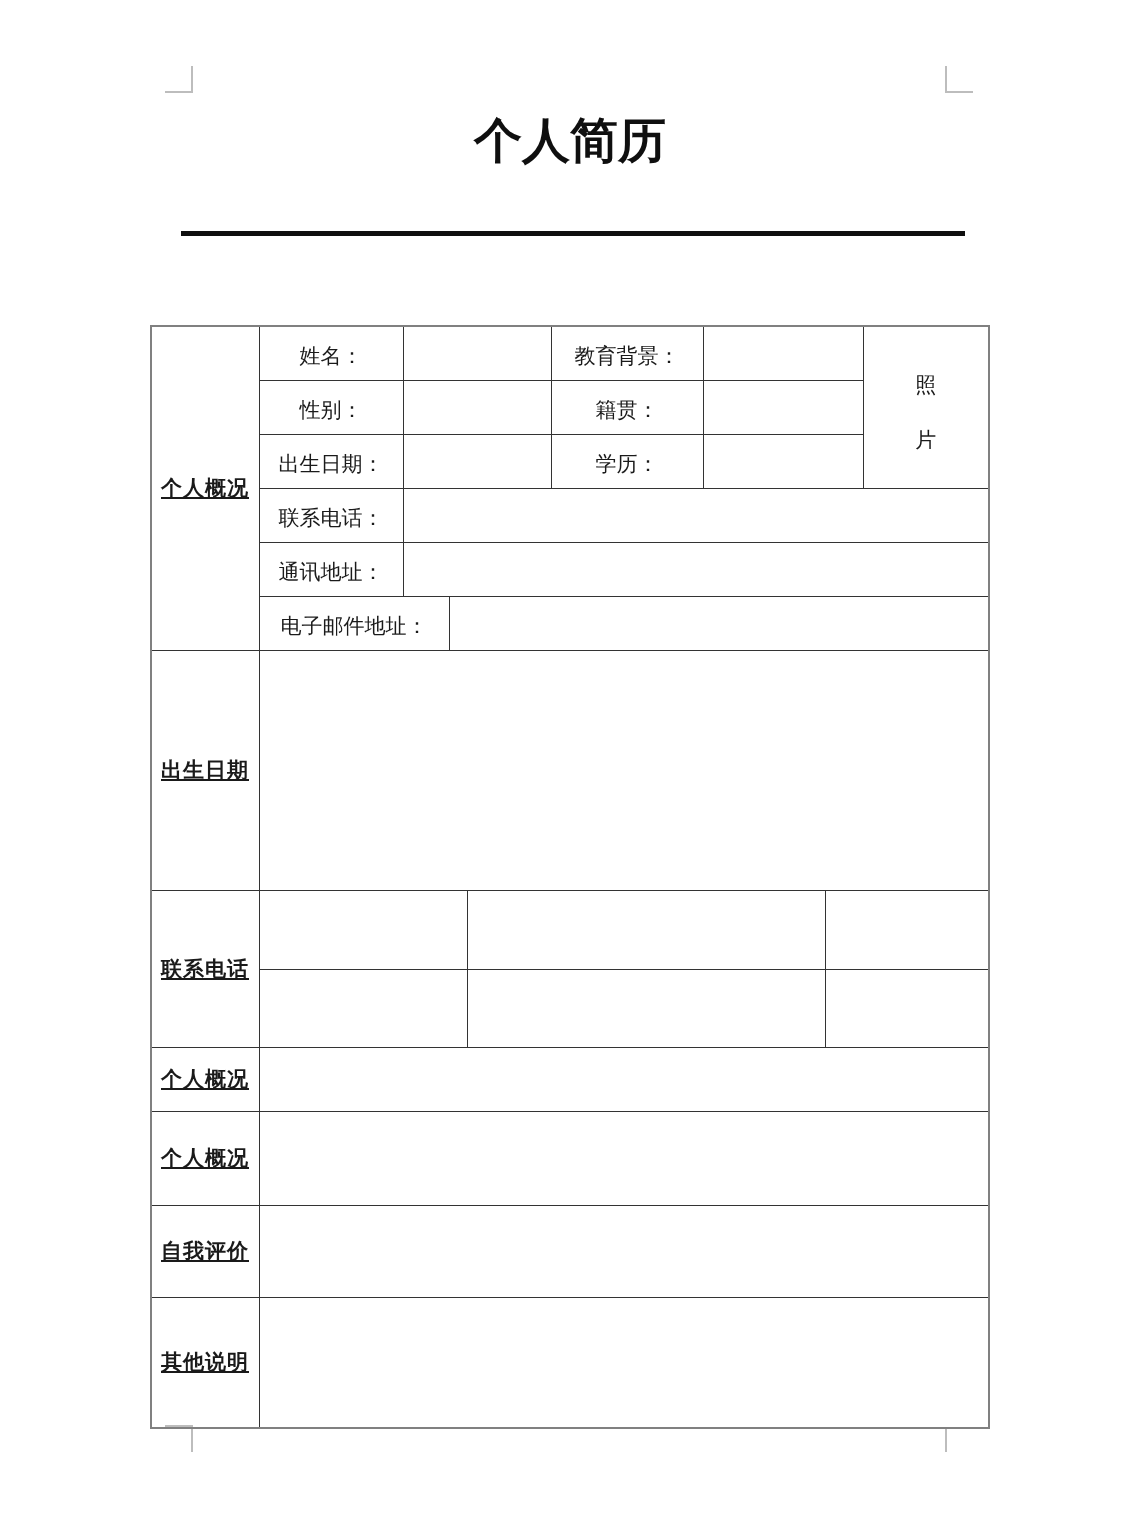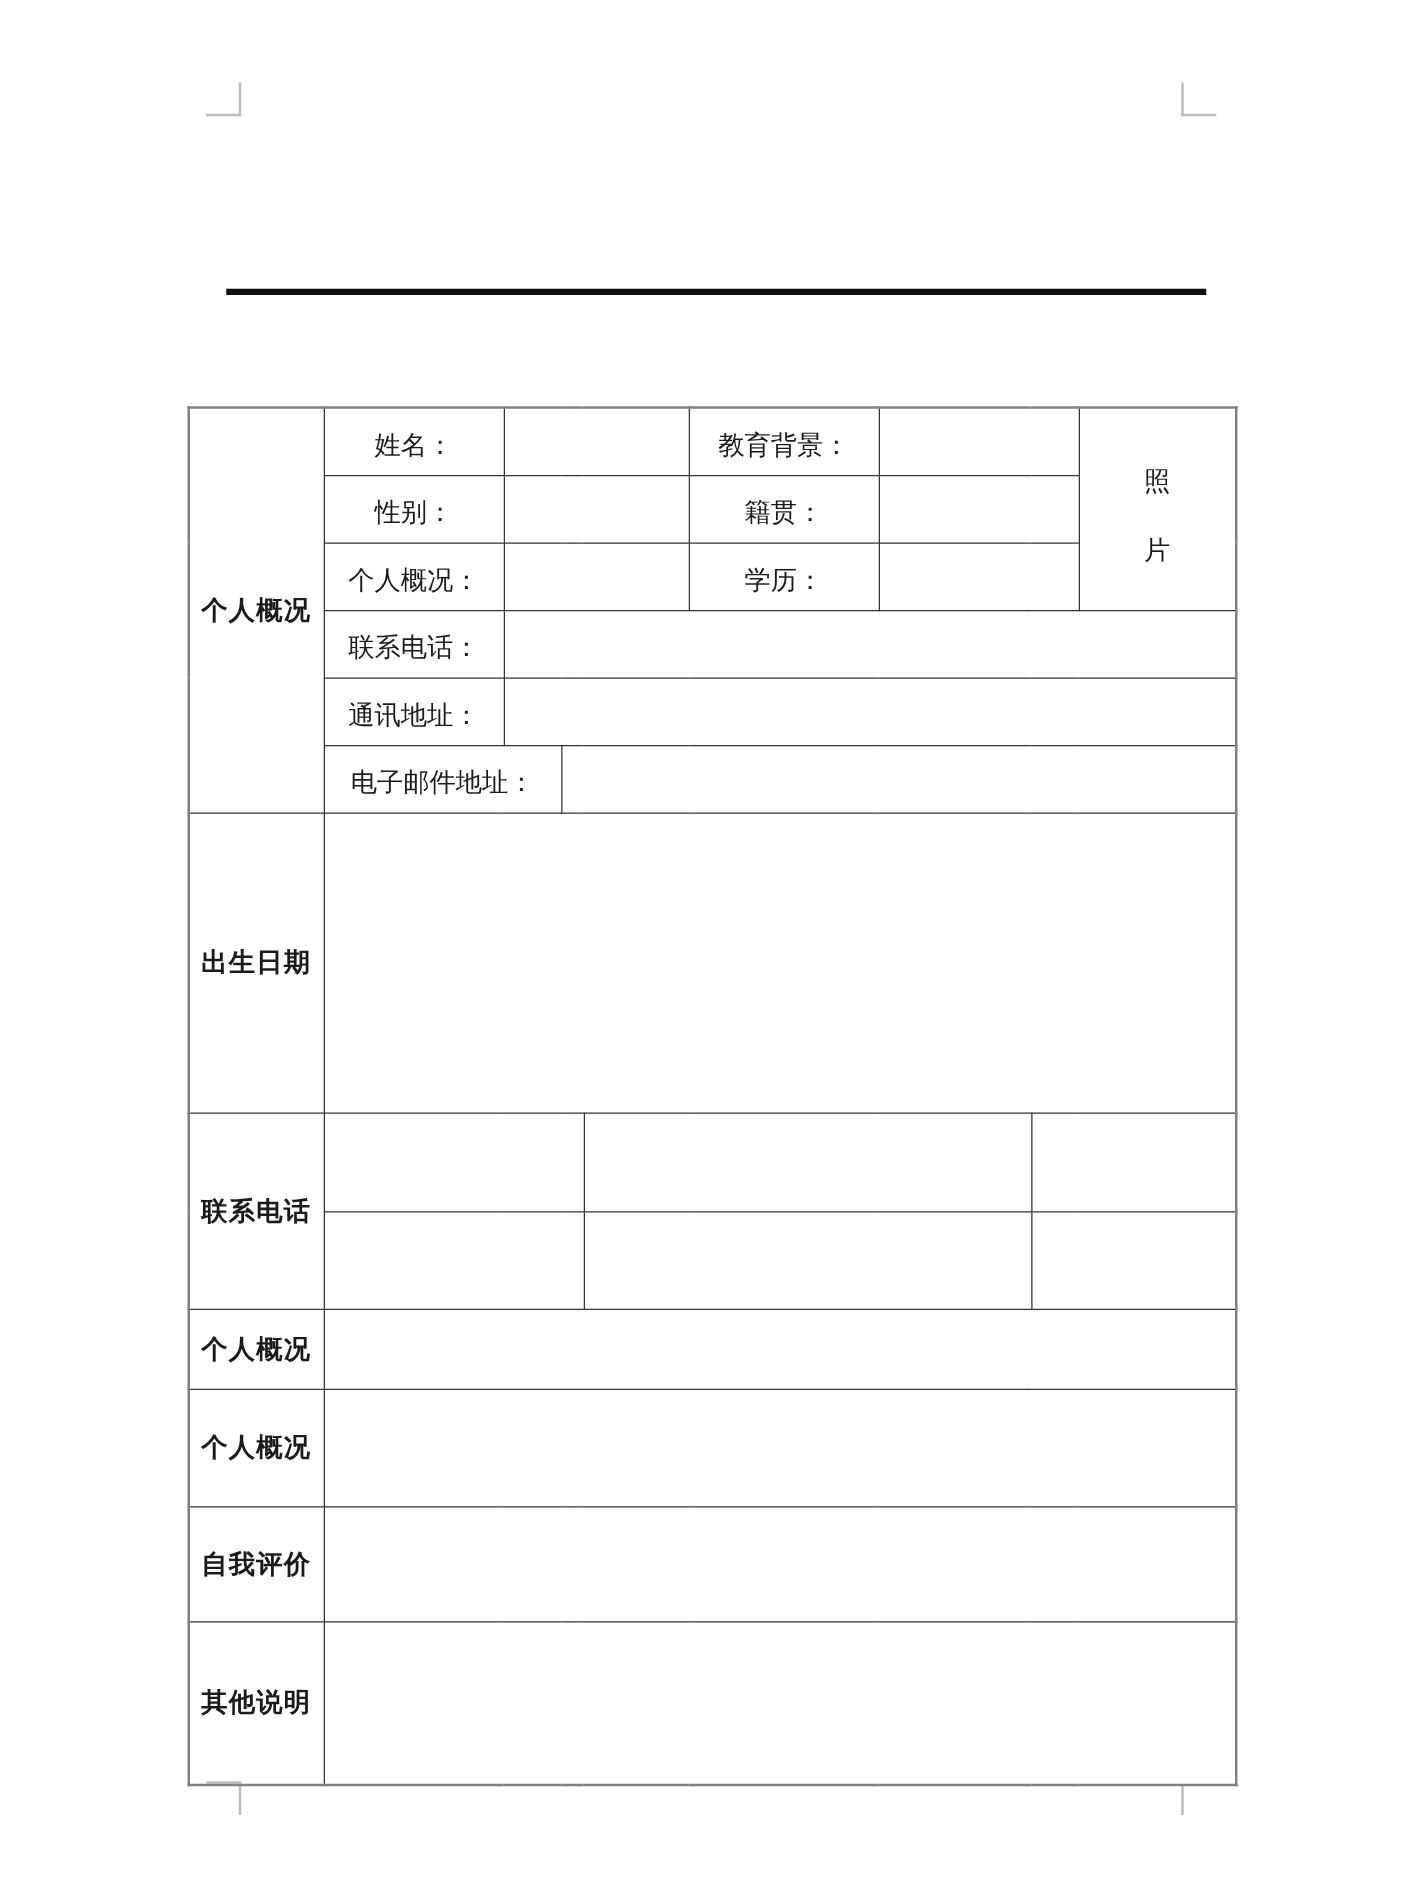--- a/index.html
+++ b/index.html
@@ -41,36 +41,38 @@
     border: 1px solid #333333;
     vertical-align: middle;
     font-size: 21px;
     overflow: hidden;
   }
   td.hdr {
     font-weight: 700;
     text-align: left;
     padding-left: 9px;
     letter-spacing: 1px;
+    text-decoration: underline;
   }
   td.lbl { text-align: center; padding-top: 6px; }
   td.val { background: #ffffff; }
   td.photo-cell { text-align: center; }
   .photo-stack { display: flex; flex-direction: column; align-items: center; gap: 27px; padding-top: 10px; }
 </style>
 </head>
 <body>
 
 <div class="page">
 
   <div class="crop tl"></div>
   <div class="crop tr"></div>
   <div class="crop bl"></div>
   <div class="crop br"></div>
 
+  <div class="doc-title">个人简历</div>
   <div class="title-rule"></div>
 
   <table class="resume">
     <colgroup>
       <col style="width:108px">
         <col style="width:144px">
         <col style="width:46px">
       <col style="width:18px">
         <col style="width:84px">
         <col style="width:152px">
@@ -95,21 +97,21 @@
     </tr>
 
     <tr style="height:54px">
       <td class="lbl">性别：</td>
       <td class="val" colspan="3"></td>
       <td class="lbl">籍贯：</td>
       <td class="val" colspan="2"></td>
     </tr>
 
     <tr style="height:54px">
-      <td class="lbl">个人概况：</td>
+      <td class="lbl">出生日期：</td>
       <td class="val" colspan="3"></td>
       <td class="lbl">学历：</td>
       <td class="val" colspan="2"></td>
     </tr>
 
     <tr style="height:54px">
       <td class="lbl">联系电话：</td>
       <td class="val" colspan="7"></td>
     </tr>
 

